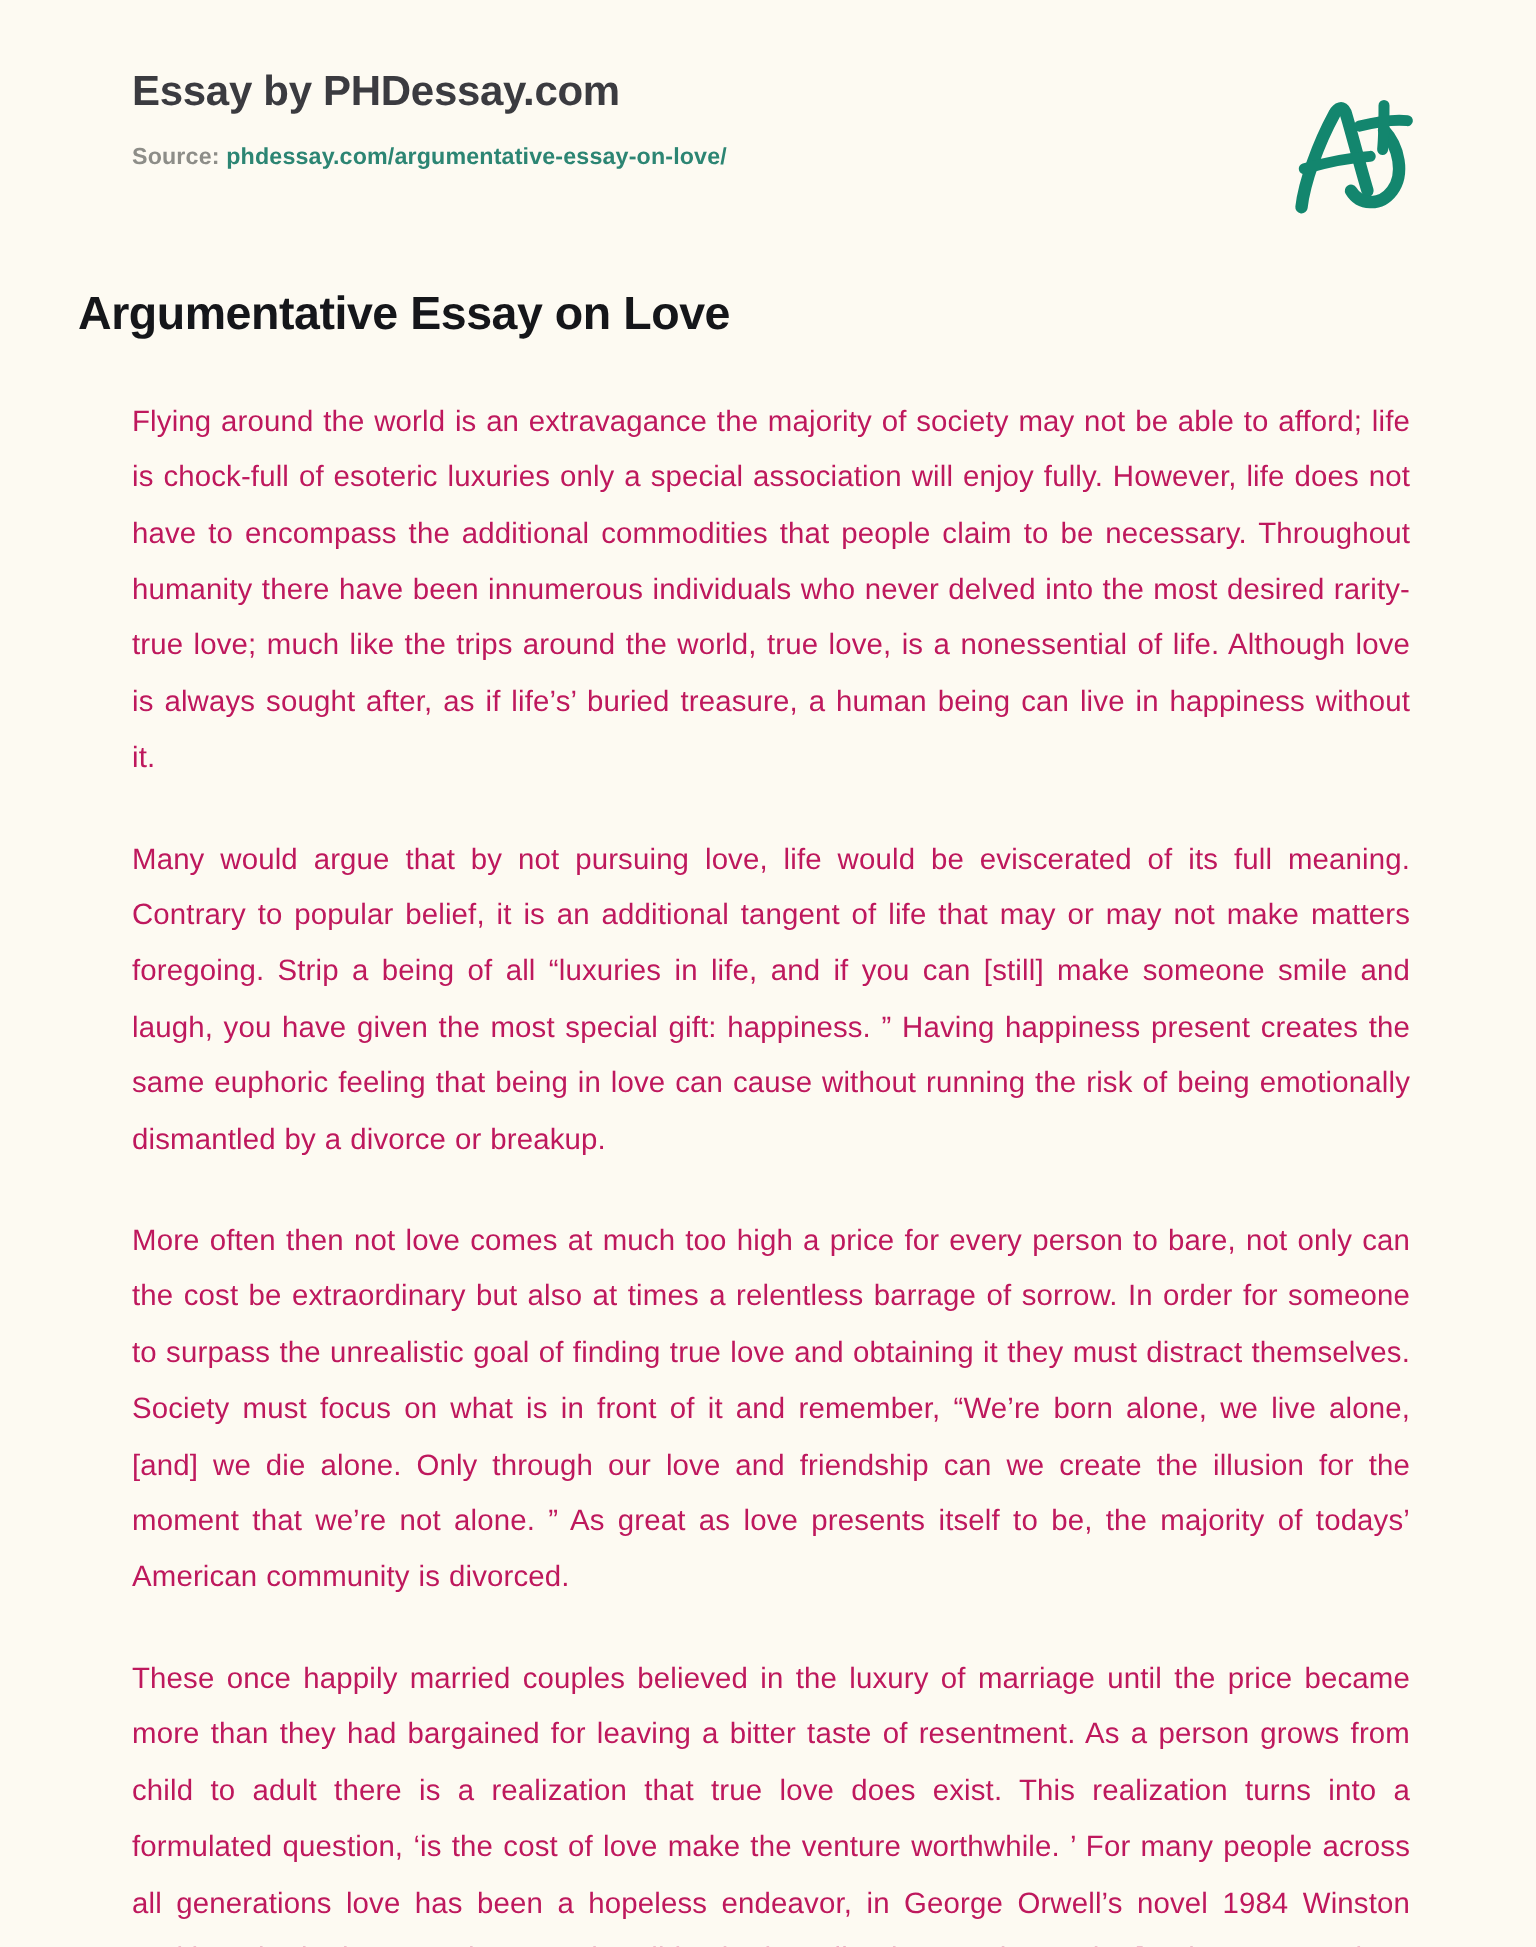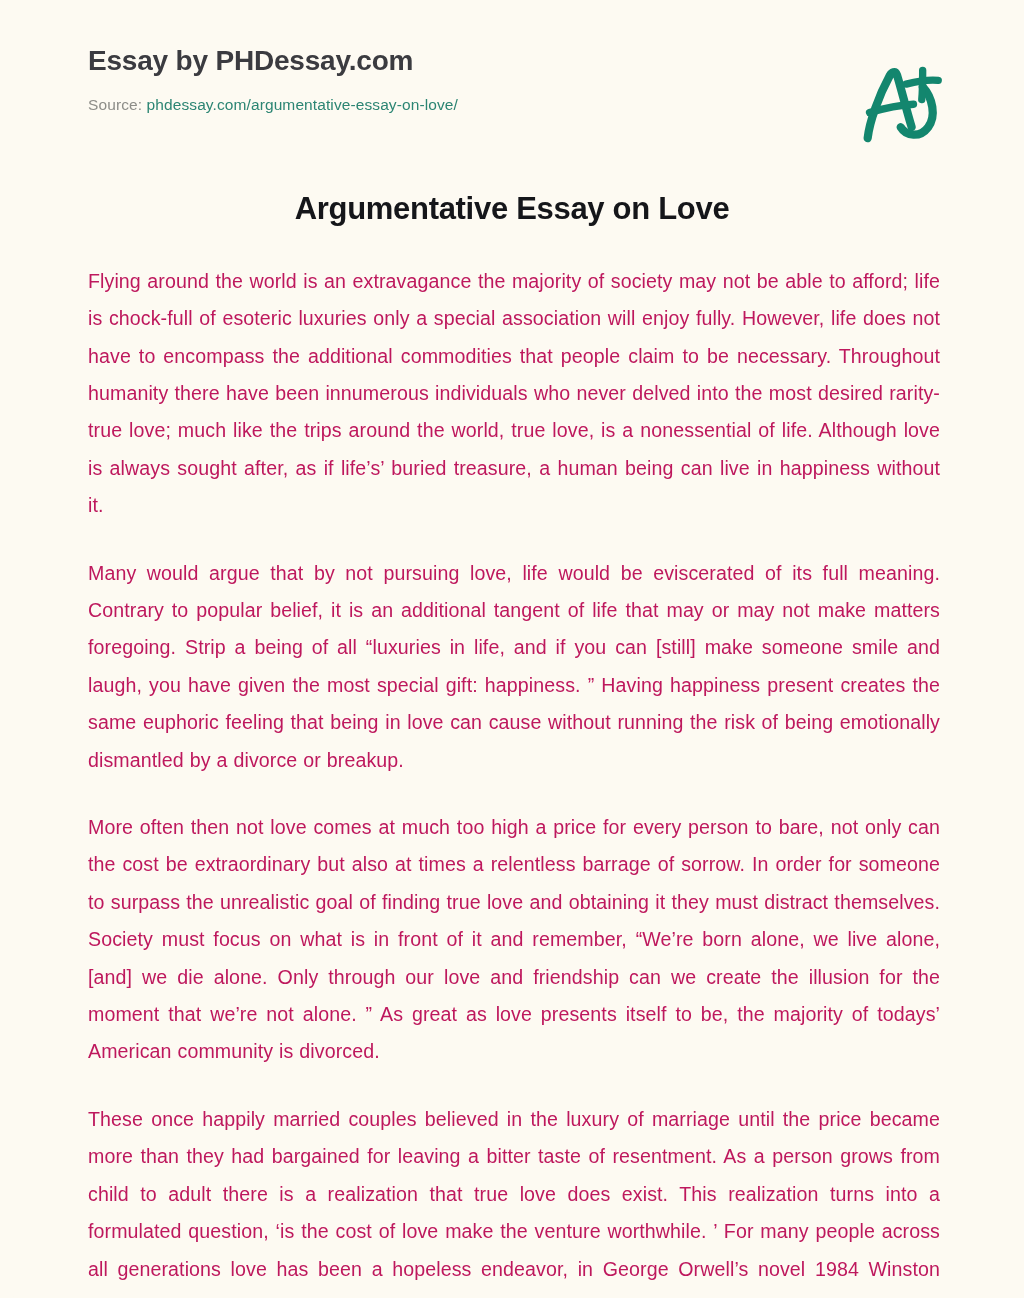--- a/index.html
+++ b/index.html
@@ -40,20 +40,21 @@
     letter-spacing: -0.2px;
     margin: 0;
     line-height: 1.2;
   }
 
   .source-line {
     margin-top: 18px;
     font-size: 15.5px;
     color: #8a8a86;
     letter-spacing: 0.1px;
+    font-weight: bold;
   }
 
   .source-label {
     color: #8d8d88;
   }
 
   .source-link {
     color: #2c8573;
     text-decoration: none;
   }
@@ -62,27 +63,26 @@
     position: absolute;
     top: 52px;
     right: 72px;
     width: 110px;
     height: 110px;
   }
 
   
   .doc-title {
     margin: 0;
-    padding: 40px 88px 0 88px;
+    padding: 40px 88px 0 52px;
     font-size: 31px;
     font-weight: bold;
     color: #15161a;
     letter-spacing: -0.3px;
     line-height: 1.25;
-    text-align: center;
   }
 
   
   .body-wrap {
     padding: 34px 84px 0 88px;
     box-sizing: border-box;
   }
 
   .para {
     margin: 0 0 30px 0;

